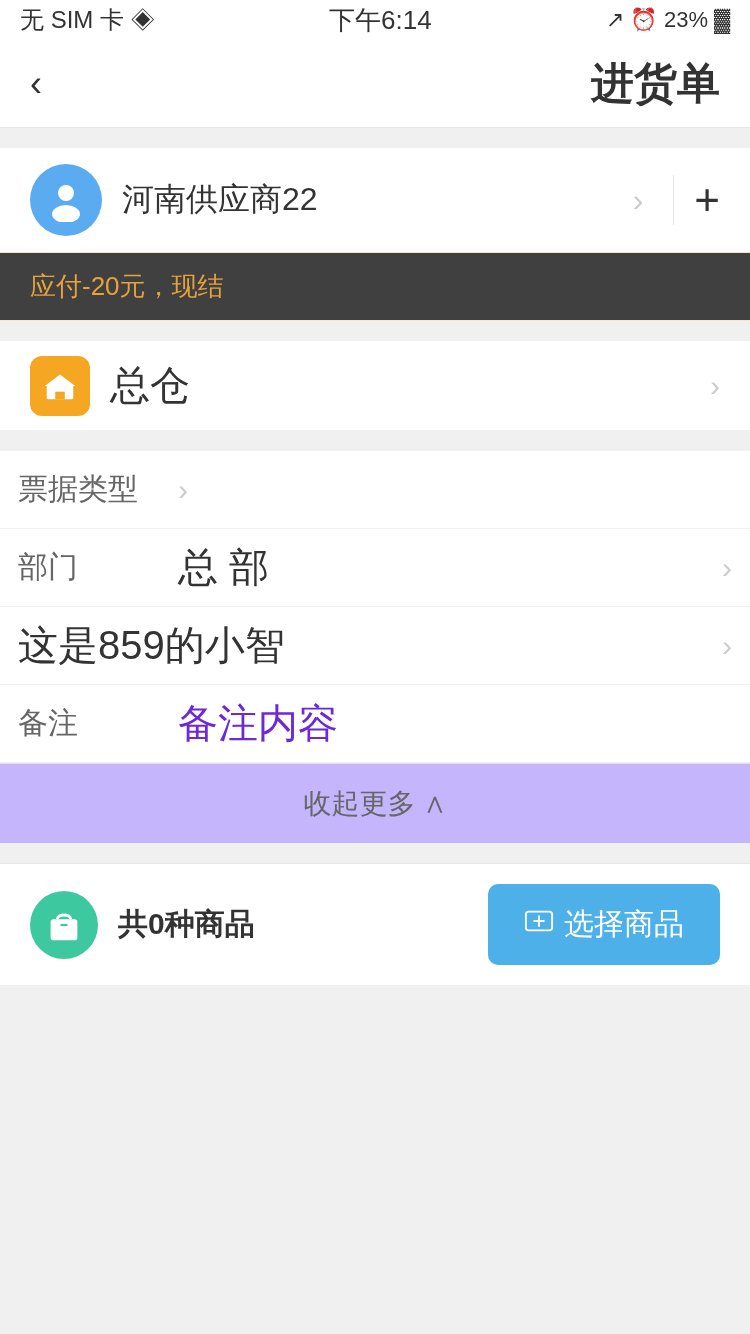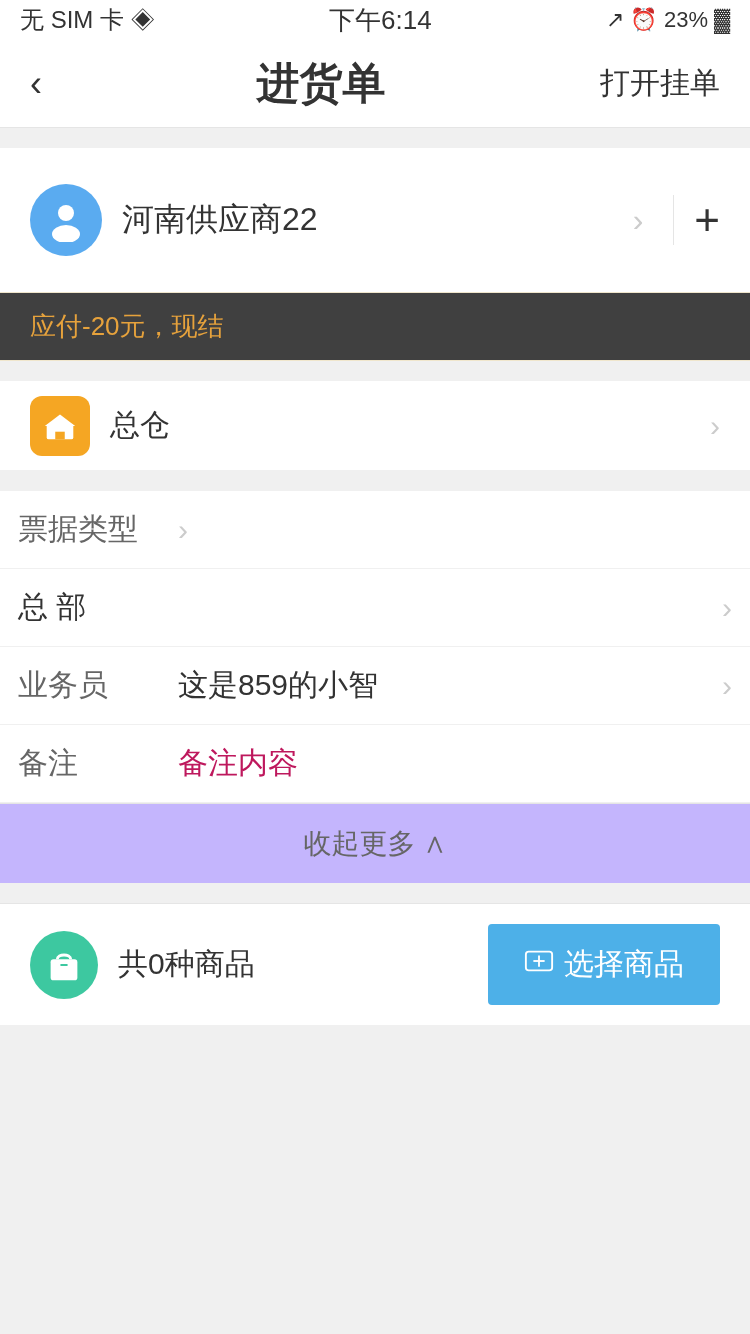--- a/index.html
+++ b/index.html
@@ -64,21 +64,21 @@
     }
 
     
     .supplier-section {
       background: #fff;
       padding: 0;
     }
     .supplier-row {
       display: flex;
       align-items: center;
-      padding: 36px 30px;
+      padding: 16px 30px;
       border-bottom: none;
     }
     .supplier-avatar {
       width: 72px;
       height: 72px;
       border-radius: 50%;
       background: #5aabf0;
       display: flex;
       align-items: center;
       justify-content: center;
@@ -141,25 +141,25 @@
       flex-shrink: 0;
     }
     .row-item-label {
       font-size: 30px;
       color: #666;
       width: 160px;
       flex-shrink: 0;
     }
     .row-item-value {
       flex: 1;
-      font-size: 30px;
+      font-size: 40px;
       color: #333;
     }
     .row-item-value.placeholder {
-      color: #be185d;
+      color: #6d28d9;
     }
     .row-chevron {
       color: #ccc;
       font-size: 30px;
     }
 
     .warehouse-row {
       background: #fff;
       display: flex;
       align-items: center;
@@ -199,26 +199,27 @@
       display: flex;
       align-items: center;
       justify-content: center;
       margin-right: 20px;
       flex-shrink: 0;
     }
     .product-count {
       flex: 1;
       font-size: 30px;
       color: #333;
+      font-weight: bold;
     }
     .select-btn {
       background: #4db0e8;
       color: #fff;
       border: none;
-      border-radius: 4px;
+      border-radius: 10px;
       padding: 20px 36px;
       font-size: 30px;
       display: flex;
       align-items: center;
       gap: 10px;
       cursor: pointer;
     }
   </style>
 </head>
 <body>
@@ -232,21 +233,20 @@
     <span>↗</span>
     <span>⏰</span>
     <span>23%</span>
     <span>▓</span>
   </div>
 </div>
 
 <div class="nav-bar">
   <span class="nav-back">‹</span>
   <span class="nav-title">进货单</span>
-  <span class="nav-action">打开挂单</span>
 </div>
 
 <div class="section-gap"></div>
 
 <div class="supplier-section">
   <div class="supplier-row">
     <div class="supplier-avatar">
 
       <svg viewBox="0 0 44 44" fill="none">
         <circle cx="22" cy="15" r="8" fill="white"></circle>
@@ -279,26 +279,26 @@
 <div class="section-gap"></div>
 
 <div>
 
   <div class="row-item">
     <span class="row-item-label">票据类型</span>
     <span class="row-chevron">›</span>
   </div>
 
   <div class="row-item">
+    <span class="row-item-label">部门</span>
     <span class="row-item-value">总 部</span>
     <span class="row-chevron">›</span>
   </div>
 
   <div class="row-item">
-    <span class="row-item-label">业务员</span>
     <span class="row-item-value">这是859的小智</span>
     <span class="row-chevron">›</span>
   </div>
 
   <div class="row-item">
     <span class="row-item-label">备注</span>
     <span class="row-item-value placeholder">备注内容</span>
   </div>
 </div>
 

